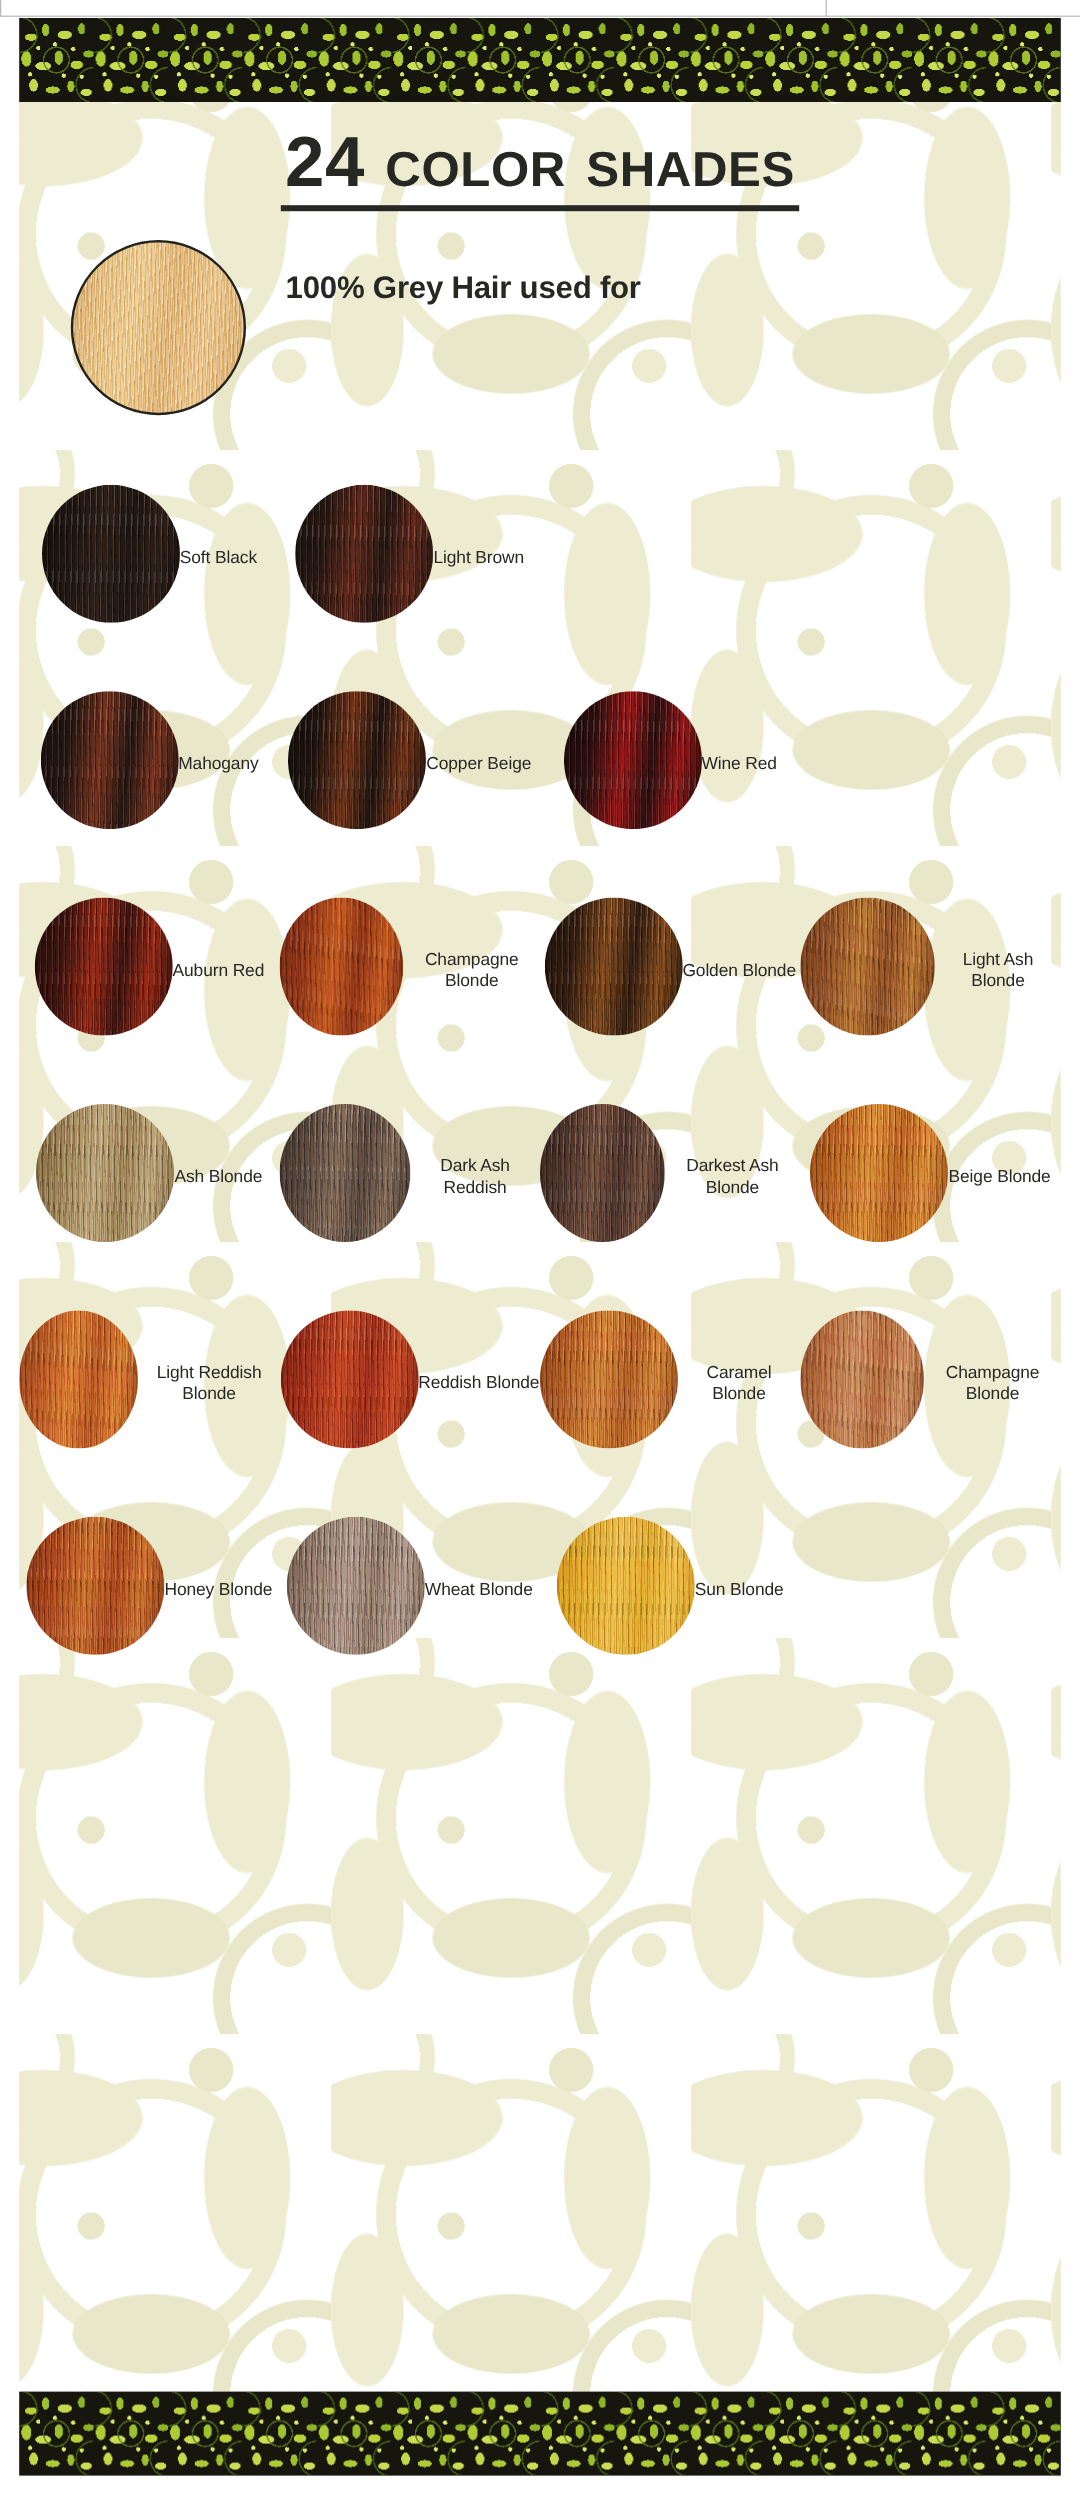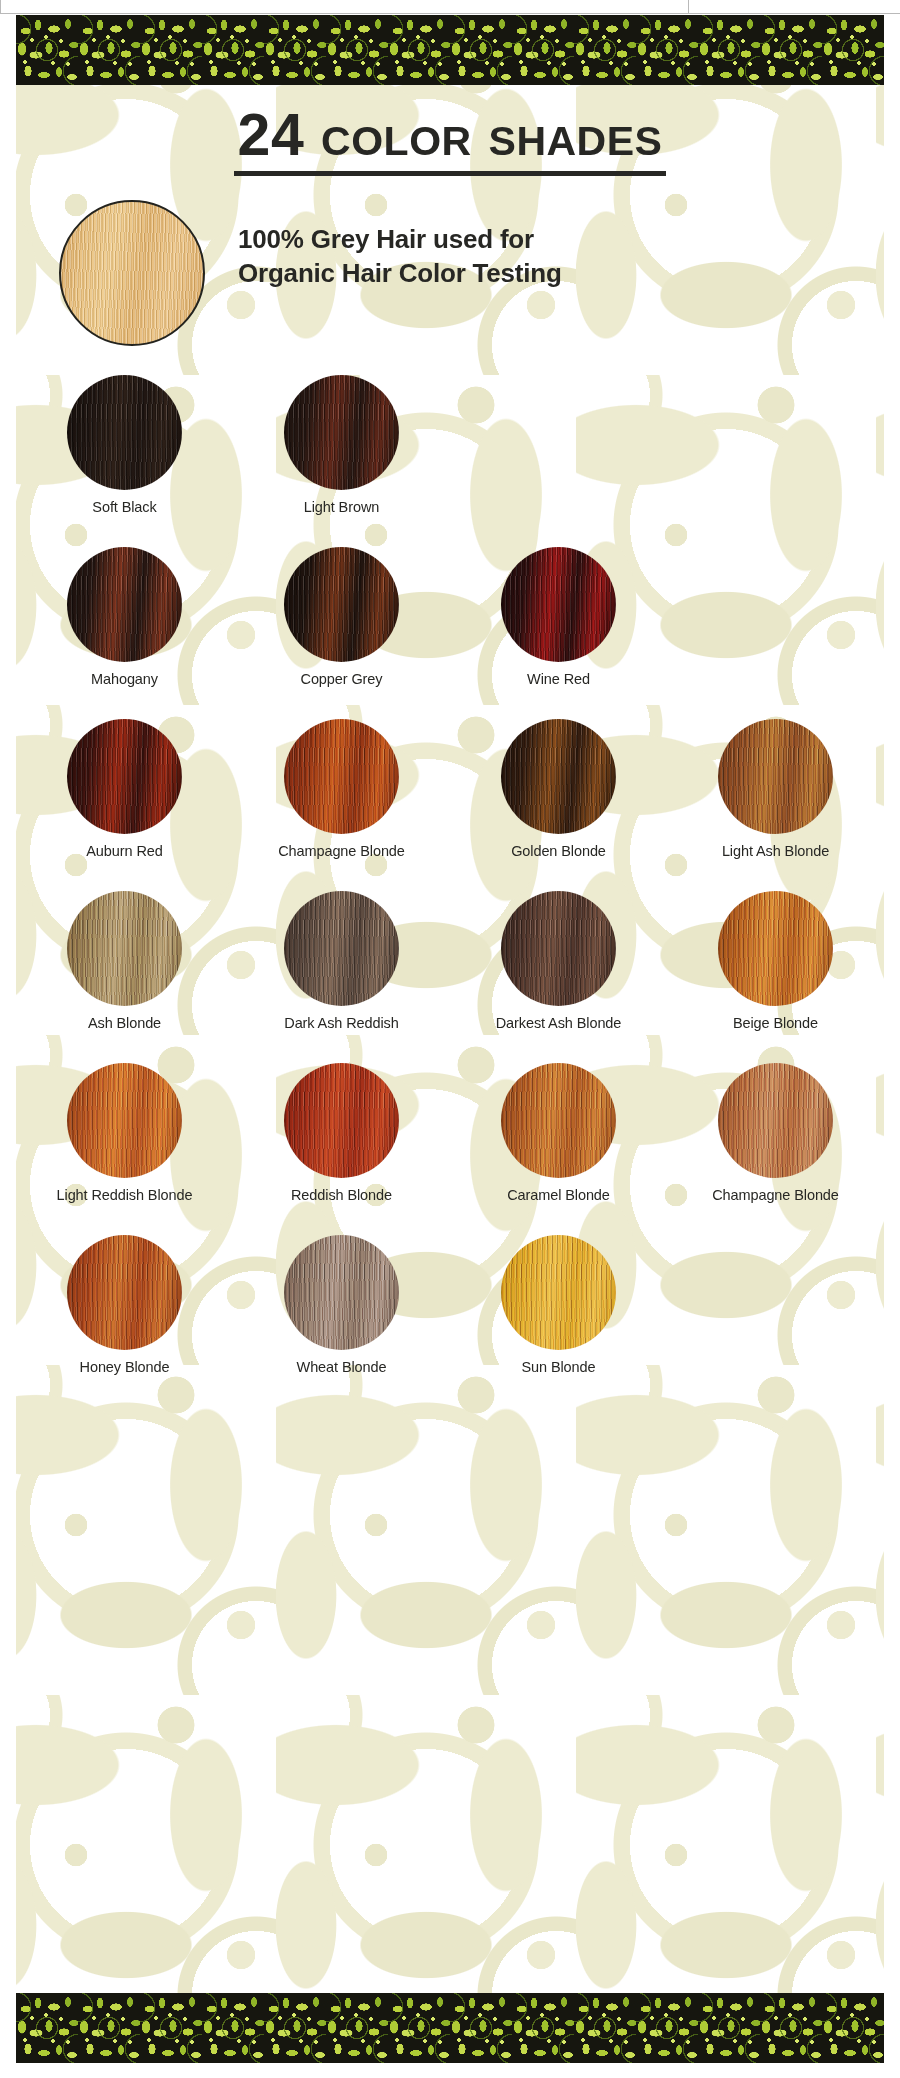--- a/index.html
+++ b/index.html
@@ -141,21 +141,21 @@
   .grid{
     position:absolute;left:0;top:290px;width:868px;
   }
   .grid-row{
     display:flex;
     width:868px;
     height:172px;
   }
   .cell{
     width:217px;
-    display:flex;flex-direction:column;align-items:center;
+    display:flex;flex-direction:row;align-items:center;justify-content:center;
   }
   .swatch{
     width:115px;height:115px;border-radius:50%;
     overflow:hidden;position:relative;
   }
   .swatch .strands{
     position:absolute;inset:0;
     background-image:
       repeating-linear-gradient(92deg, rgba(255,255,255,.20) 0 1px, rgba(0,0,0,.16) 1px 2px, rgba(255,255,255,0) 2px 5px),
       repeating-linear-gradient(87deg, rgba(0,0,0,.18) 0 1px, rgba(255,255,255,.10) 1px 4px);
@@ -196,21 +196,20 @@
     <div class="watermark"></div>
 
     <div class="title-wrap">
       <div class="title"><span class="t-first">24</span> <span>Color Shades</span></div>
     </div>
 
     <div class="demo">
       <div class="demo-circle"></div>
       <div class="demo-text">
         <div>100% Grey Hair used for</div>
-        <div>Organic Hair Color Testing</div>
       </div>
     </div>
 
     <div class="grid" id="shade-grid">
         <div class="grid-row">
           <div class="cell">
             <div class="swatch" style="background: repeating-linear-gradient(91deg, rgba(255, 255, 255, 0.13) 0px, rgba(255, 255, 255, 0.13) 1px, rgba(0, 0, 0, 0.2) 1px, rgba(0, 0, 0, 0.2) 2px, rgba(255, 255, 255, 0) 2px, rgba(255, 255, 255, 0) 5px), linear-gradient(97deg, rgb(18, 12, 9) 0%, rgb(29, 20, 16) 22%, rgb(42, 29, 22) 44%, rgb(29, 20, 16) 62%, rgb(42, 29, 22) 80%, rgb(18, 12, 9) 100%);">
               <div class="strands"></div>
             </div>
             <div class="swatch-label">Soft Black</div>
@@ -226,21 +225,21 @@
           <div class="cell">
             <div class="swatch" style="background: repeating-linear-gradient(91deg, rgba(255, 255, 255, 0.13) 0px, rgba(255, 255, 255, 0.13) 1px, rgba(0, 0, 0, 0.2) 1px, rgba(0, 0, 0, 0.2) 2px, rgba(255, 255, 255, 0) 2px, rgba(255, 255, 255, 0) 5px), linear-gradient(97deg, rgb(22, 13, 10) 0%, rgb(34, 20, 16) 22%, rgb(110, 45, 26) 44%, rgb(34, 20, 16) 62%, rgb(110, 45, 26) 80%, rgb(22, 13, 10) 100%);">
               <div class="strands"></div>
             </div>
             <div class="swatch-label">Mahogany</div>
           </div>
           <div class="cell">
             <div class="swatch" style="background: repeating-linear-gradient(91deg, rgba(255, 255, 255, 0.13) 0px, rgba(255, 255, 255, 0.13) 1px, rgba(0, 0, 0, 0.2) 1px, rgba(0, 0, 0, 0.2) 2px, rgba(255, 255, 255, 0) 2px, rgba(255, 255, 255, 0) 5px), linear-gradient(97deg, rgb(18, 11, 8) 0%, rgb(29, 18, 13) 22%, rgb(106, 47, 22) 44%, rgb(29, 18, 13) 62%, rgb(106, 47, 22) 80%, rgb(18, 11, 8) 100%);">
               <div class="strands"></div>
             </div>
-            <div class="swatch-label">Copper Grey</div>
+            <div class="swatch-label">Copper Beige</div>
           </div>
           <div class="cell">
             <div class="swatch" style="background: repeating-linear-gradient(91deg, rgba(255, 255, 255, 0.13) 0px, rgba(255, 255, 255, 0.13) 1px, rgba(0, 0, 0, 0.2) 1px, rgba(0, 0, 0, 0.2) 2px, rgba(255, 255, 255, 0) 2px, rgba(255, 255, 255, 0) 5px), linear-gradient(97deg, rgb(26, 8, 8) 0%, rgb(42, 13, 13) 22%, rgb(141, 20, 20) 44%, rgb(42, 13, 13) 62%, rgb(141, 20, 20) 80%, rgb(26, 8, 8) 100%);">
               <div class="strands"></div>
             </div>
             <div class="swatch-label">Wine Red</div>
           </div>
         </div>
         <div class="grid-row">
           <div class="cell">

